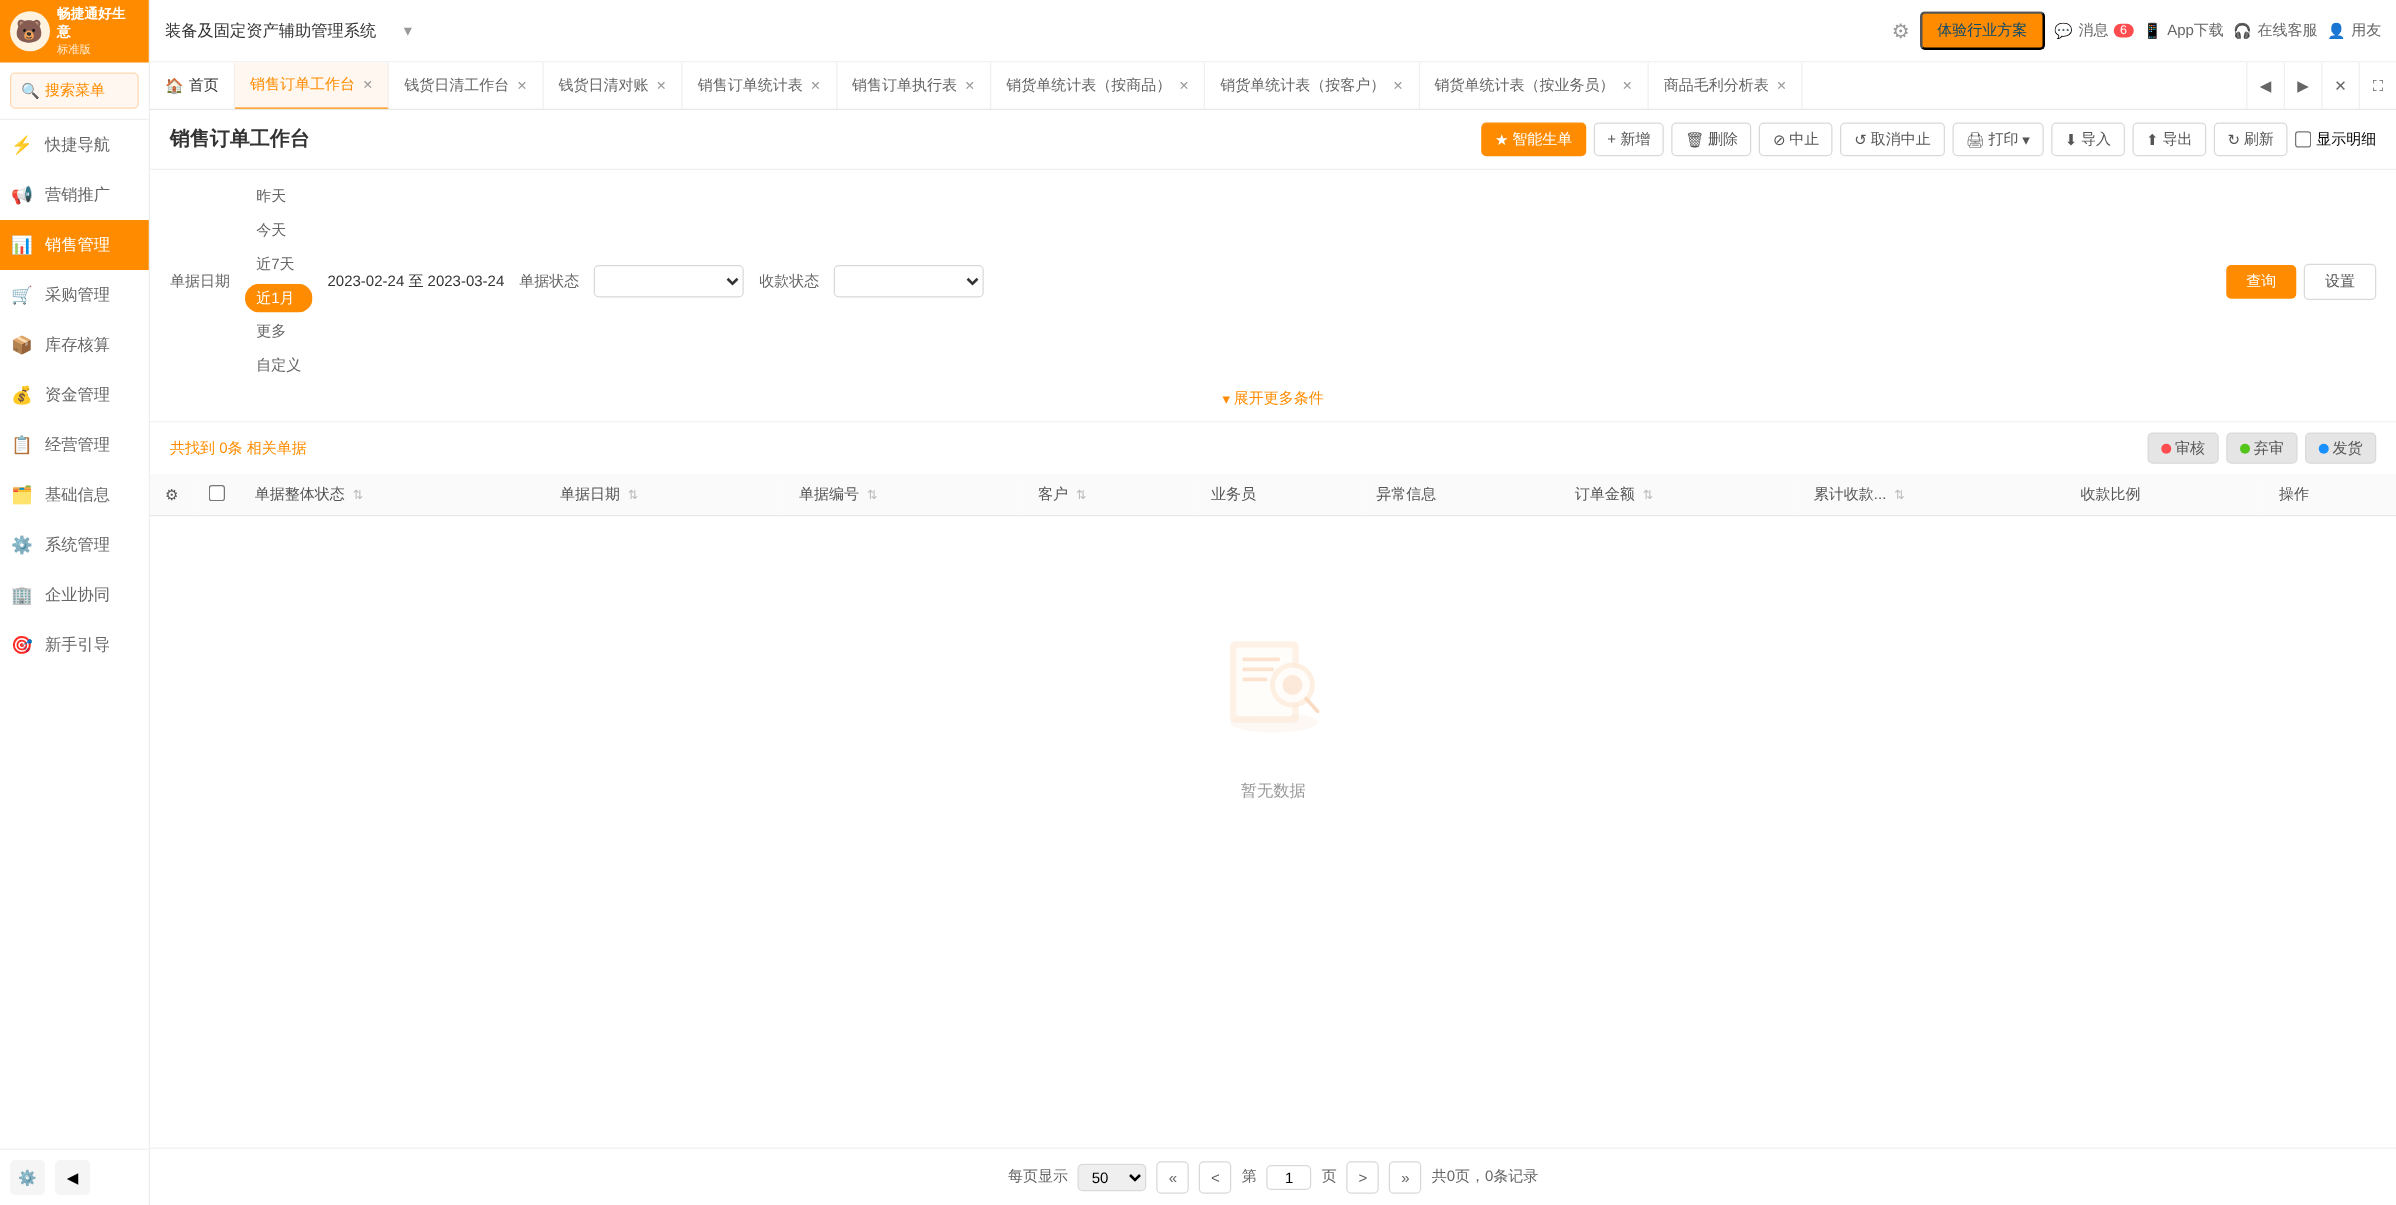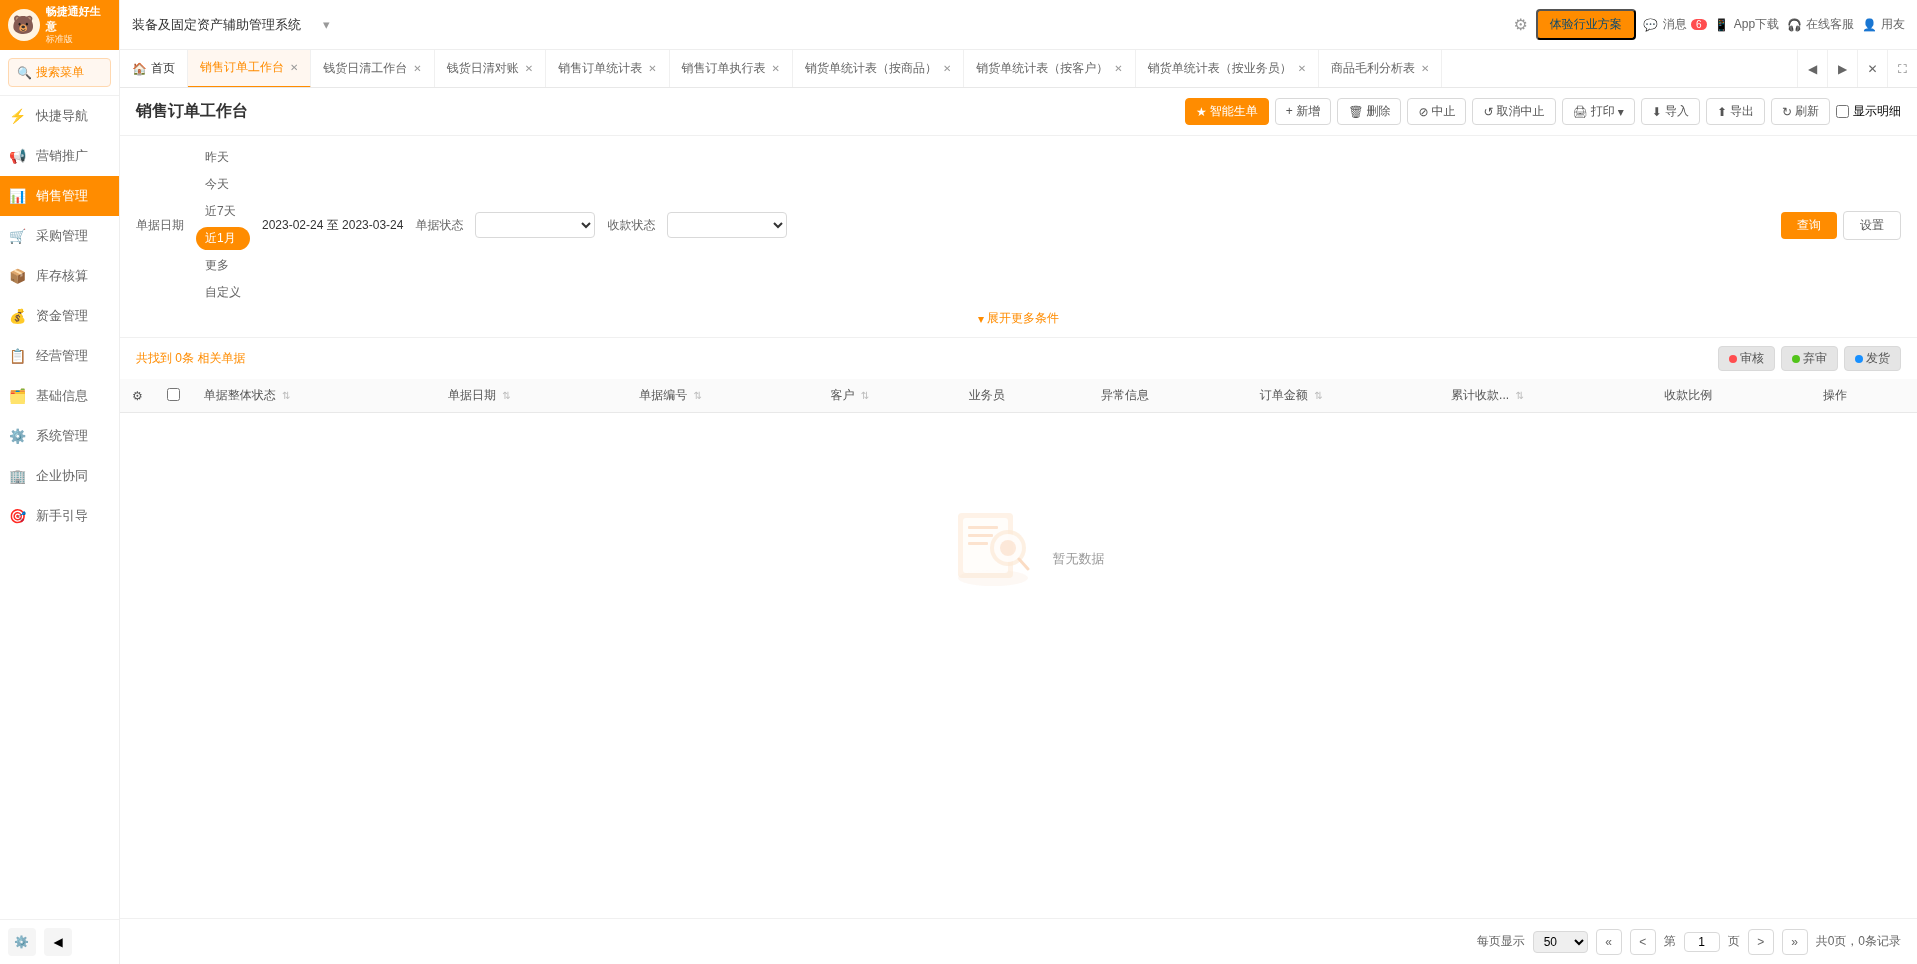--- a/index.html
+++ b/index.html
@@ -83,33 +83,33 @@
     .table-area { flex: 1; overflow: auto; background: #fff; }
     table { width: 100%; border-collapse: collapse; font-size: 12px; }
     th { background: #fafafa; border-bottom: 1px solid #e8e8e8; padding: 8px 12px; text-align: left; color: #555; font-weight: normal; white-space: nowrap; }
     th .sort-icon { margin-left: 3px; color: #bbb; font-size: 10px; }
     .checkbox-col { width: 32px; text-align: center; }
     .settings-col { width: 30px; text-align: center; }
     .empty-icon { font-size: 80px; opacity: 0.4; color: #f5a96e; margin-bottom: 12px; }
     .empty-text { color: #999; font-size: 13px; }
 
     
-    .pagination { height: 46px; background: #fff; border-top: 1px solid #f0f0f0; display: flex; align-items: center; justify-content: flex-end; padding: 0 16px; gap: 8px; }
+    .pagination { height: 46px; background: #fff; border-top: 1px solid #f0f0f0; display: flex; align-items: center; justify-content: center; padding: 0 16px; gap: 8px; }
     .page-size-label { color: #666; font-size: 12px; }
     .page-size-select { border: 1px solid #d9d9d9; border-radius: 4px; padding: 2px 6px; font-size: 12px; }
     .page-btn { width: 26px; height: 26px; border: 1px solid #d9d9d9; border-radius: 4px; display: flex; align-items: center; justify-content: center; cursor: pointer; color: #666; font-size: 12px; background: #fff; }
     .page-input { width: 36px; border: 1px solid #d9d9d9; border-radius: 4px; padding: 2px 4px; text-align: center; font-size: 12px; }
     .page-total { color: #666; font-size: 12px; }
 
     
     ::-webkit-scrollbar { height: 8px; width: 8px; }
     ::-webkit-scrollbar-track { background: #f1f1f1; }
     ::-webkit-scrollbar-thumb { background: #ccc; border-radius: 4px; }
 
-    .empty-container { display: flex; flex-direction: row; align-items: center; justify-content: center; padding: 80px 0; flex: 1; }
+    .empty-container { display: flex; flex-direction: column; align-items: center; justify-content: center; padding: 80px 0; flex: 1; }
   </style>
 </head>
 <body>
 
 <div class="sidebar">
   <div class="sidebar-logo">
     <div class="sidebar-logo-icon">🐻</div>
     <div>
       <div class="sidebar-logo-text">畅捷通好生意</div>
       <div class="sidebar-logo-sub">标准版</div>

